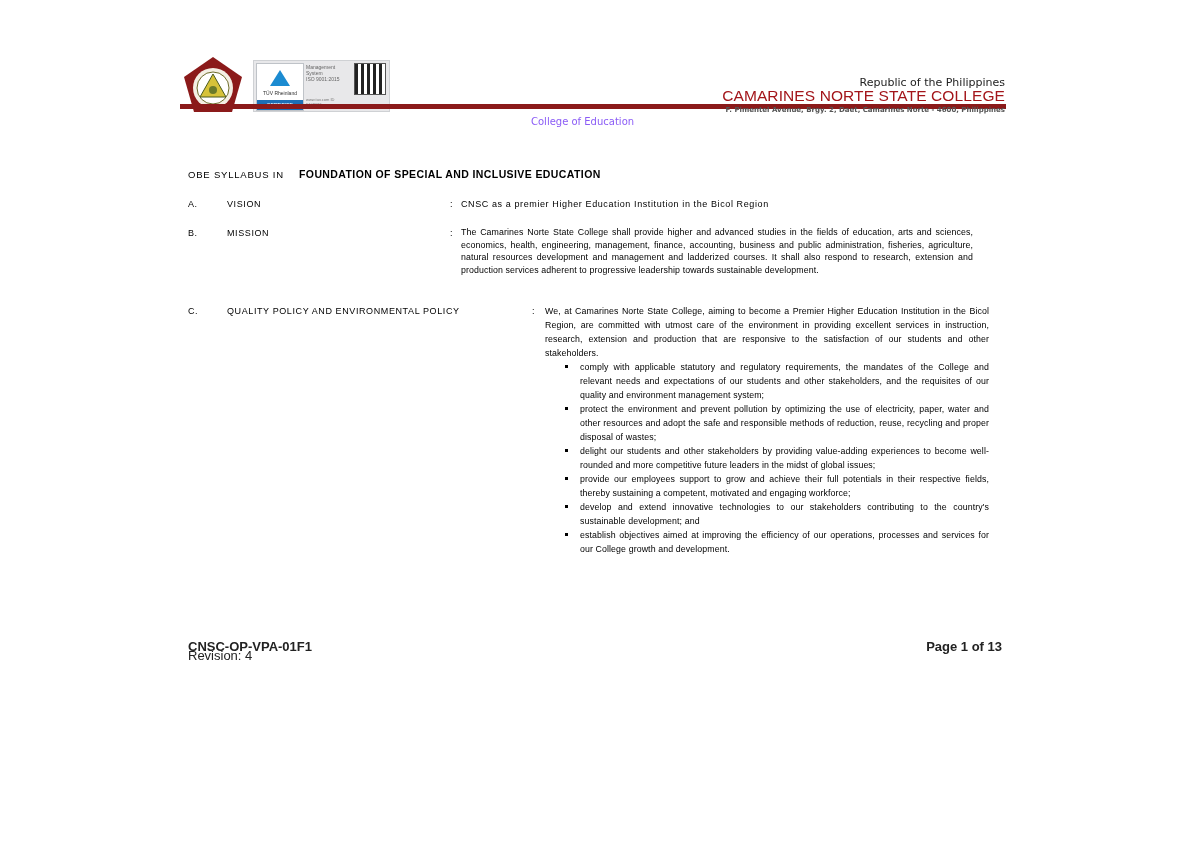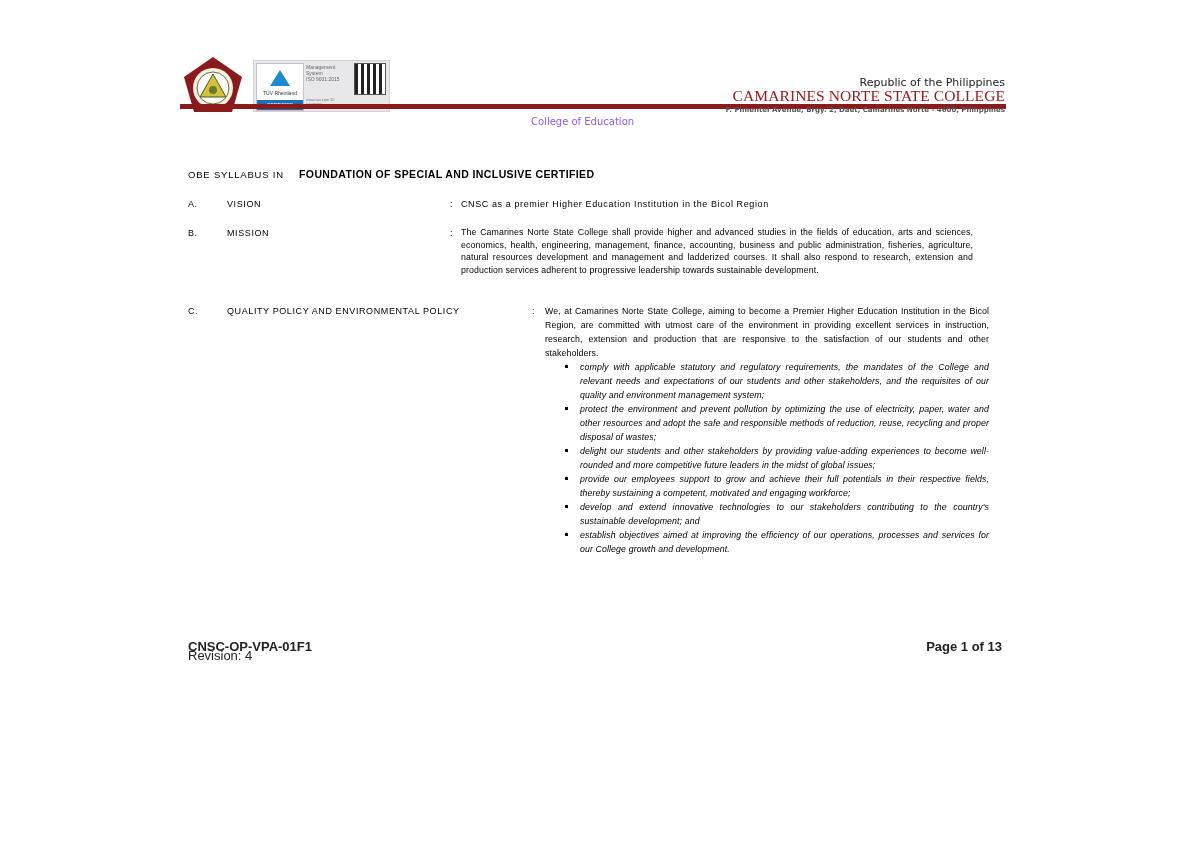--- a/index.html
+++ b/index.html
@@ -15,28 +15,28 @@
   .tuv-band { position:absolute; left:0; bottom:0; width:46px; height:10px; background:#1d6fb6; color:#fff; font-size:5px; text-align:center; line-height:10px; }
   .cert-text { position:absolute; left:52px; top:3px; font-size:5px; color:#666; line-height:6px; width:40px; }
   .cert-text2 { position:absolute; left:52px; top:36px; font-size:4px; color:#777; line-height:5px; width:40px; }
   .qr { position:absolute; right:3px; top:2px; width:30px; height:30px;
         background:
           repeating-linear-gradient(90deg,#222 0 3px,transparent 3px 6px),
           repeating-linear-gradient(0deg,#fff 0 2px,transparent 2px 5px);
         background-color:#fff; border:1px solid #555; }
   .redbar { left:180px; top:104px; width:826px; height:5px; background:#8b1a1a; }
   .republic { right:195px; top:76px; font-family:"DejaVu Sans", sans-serif; font-size:11px; color:#222; text-align:center; }
-  .college { right:195px; top:87px; font-family:Liberation Serif, serif; font-size:15.5px; color:#a3151a; text-align:right; letter-spacing:0.1px; }
+  .college { right:195px; top:87px; font-family:Liberation Sans, sans-serif; font-size:15.5px; color:#a3151a; text-align:right; letter-spacing:0.1px; }
   .address { right:195px; top:106px; font-family:"DejaVu Sans", sans-serif; font-size:7px; font-weight:bold; color:#555; text-align:center; }
   .dept { left:531px; top:116px; font-family:"DejaVu Sans", sans-serif; font-size:10px; color:#8b5cf6; }
   .label { font-size:9px; letter-spacing:0.6px; }
   .title-pre { left:188px; top:169px; font-size:9.5px; letter-spacing:0.8px; }
   .title { left:299px; top:168px; font-size:10.5px; font-weight:bold; letter-spacing:0.4px; }
   .para { font-size:8.8px; line-height:12.6px; text-align:justify; letter-spacing:0.1px; }
-  .bullets { list-style:none; margin:0; padding:0;font-style:italic; }
+  .bullets { list-style:none; margin:0; padding:0; }
   .bullets li { position:relative; padding-left:15px; font-size:8.8px; line-height:14px; text-align:justify; letter-spacing:0.1px; }
   .bullets li .sq { position:absolute; left:0; top:5px; width:3px; height:3px; background:#000; }
   .foot { font-size:13px; font-weight:bold; color:#222; line-height:9px;margin-top:39px; }
 </style>
 </head>
 <body>
 
 <svg class="abs seal" viewBox="0 0 62 60">
   <polygon points="31,2 60,22 50,57 12,57 2,22" fill="#8b1a1a"></polygon>
   <circle cx="31" cy="33" r="20" fill="#f4efe4"></circle>
@@ -61,21 +61,21 @@
 </div>
 
 <div class="abs redbar"></div>
 
 <div class="abs republic">Republic of the Philippines</div>
 <div class="abs college">CAMARINES NORTE STATE COLLEGE</div>
 <div class="abs address">F. Pimentel Avenue, Brgy. 2, Daet, Camarines Norte - 4600, Philippines</div>
 <div class="abs dept">College of Education</div>
 
 <div class="abs title-pre">OBE SYLLABUS IN</div>
-<div class="abs title">FOUNDATION OF SPECIAL AND INCLUSIVE CERTIFIED</div>
+<div class="abs title">FOUNDATION OF SPECIAL AND INCLUSIVE EDUCATION</div>
 
 <div class="abs label" style="left:188px;top:199px;">A.</div>
 <div class="abs label" style="left:227px;top:199px;">VISION</div>
 <div class="abs label" style="left:450px;top:199px;">:</div>
 <div class="abs label" style="left:461px;top:199px;">CNSC as a premier Higher Education Institution in the Bicol Region</div>
 
 <div class="abs label" style="left:188px;top:228px;">B.</div>
 <div class="abs label" style="left:227px;top:228px;">MISSION</div>
 <div class="abs label" style="left:450px;top:228px;">:</div>
 <div class="abs para" style="left:461px;top:226px;width:512px;">The Camarines Norte State College shall provide higher and advanced studies in the fields of education, arts and sciences, economics, health, engineering, management, finance, accounting, business and public administration, fisheries, agriculture, natural resources development and management and ladderized courses. It shall also respond to research, extension and production services adherent to progressive leadership towards sustainable development.</div>

